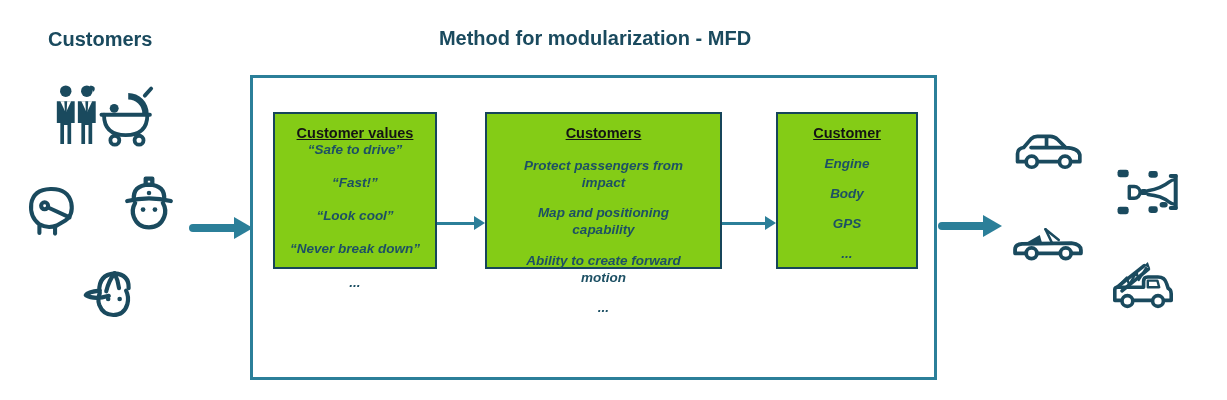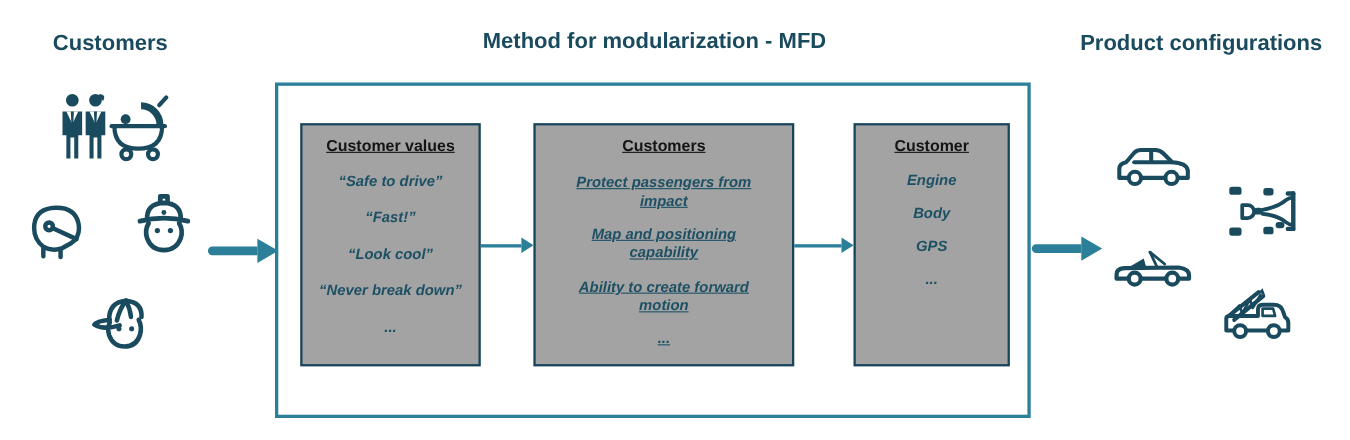--- a/index.html
+++ b/index.html
@@ -19,40 +19,40 @@
     white-space:nowrap;
   }
   .heading.customers{left:48px;top:28px;}
   .heading.method{left:250px;top:27px;width:690px;text-align:center;}
   .heading.products{left:963px;top:28px;width:258px;text-align:center;}
   .outer-box{
     position:absolute;left:250px;top:75px;width:687px;height:305px;
     border:3px solid var(--teal);box-sizing:border-box;background:transparent;
   }
   .inner-box{
-    position:absolute;top:112px;background:#a3a3a3;border:2px solid #16455a;
-    box-sizing:border-box;text-align:center;padding:9px 8px 0 8px;height:221px;
+    position:absolute;top:112px;background:#84cc16;border:2px solid #16455a;
+    box-sizing:border-box;text-align:center;padding:9px 8px 0 8px;height:157px;
   }
   .inner-box.b1{left:273px;width:164px;}
   .inner-box.b2{left:485px;width:237px;}
   .inner-box.b3{left:776px;width:142px;}
   .box-title{
     font-size:14.5px;font-weight:bold;text-decoration:underline;
     color:var(--ink);margin:2px 0 0 0;
   }
   .items{display:flex;flex-direction:column;align-items:center;}
-  .b1 .items{margin-top:15px;gap:16px;justify-content:space-between;}
+  .b1 .items{gap:16px;justify-content:space-between;}
   .b2 .items{margin-top:16px;gap:13px;}
   .b3 .items{margin-top:14px;gap:13px;}
   .item{
     font-size:13.5px;font-weight:bold;font-style:italic;color:var(--item);
     line-height:1.27;
   }
   .b1 .item{max-width:130px;}
-  .b2 .item{max-width:196px;text-decoration:underline;}
+  .b2 .item{max-width:196px;}
   .b3 .item{max-width:116px;}
   .arrow{position:absolute;display:flex;align-items:center;}
   .arrow .shaft{background:var(--teal);}
   .arrow .head{width:0;height:0;}
   .arrow.thick .shaft{width:45px;height:8px;border-radius:4px 0 0 4px;}
   .arrow.thick .head{
     border-left:19px solid var(--teal);
     border-top:11px solid transparent;border-bottom:11px solid transparent;
   }
   .arrow.thick.a1{left:189px;top:217px;}
@@ -69,21 +69,20 @@
   .icon{position:absolute;color:var(--navy);}
   .icon svg{display:block;width:100%;height:100%;}
 </style>
 </head>
 <body>
 
 <div class="canvas">
 
   <div class="heading customers">Customers</div>
   <div class="heading method">Method for modularization - MFD</div>
-  <div class="heading products">Product configurations</div>
 
   <div class="icon" style="left:53px;top:84px;width:102px;height:64px">
     <svg viewBox="0 0 160 100">
       <g fill="currentColor" stroke="none">
         <circle cx="20" cy="11" r="9"></circle>
         <path d="M6,27 H34 V61 H28.5 V94 H22.7 V64 H17.3 V94 H11.5 V61 H6 Z"></path>
         <polygon points="11.5,27 28.5,27 20,45" fill="#fff"></polygon>
         <polygon points="17.8,27 22.2,27 21.2,47 18.8,47"></polygon>
         <circle cx="53" cy="11" r="9"></circle>
         <path d="M59,2 Q69,3 64,12 Q60,8 56,6 Z"></path>

